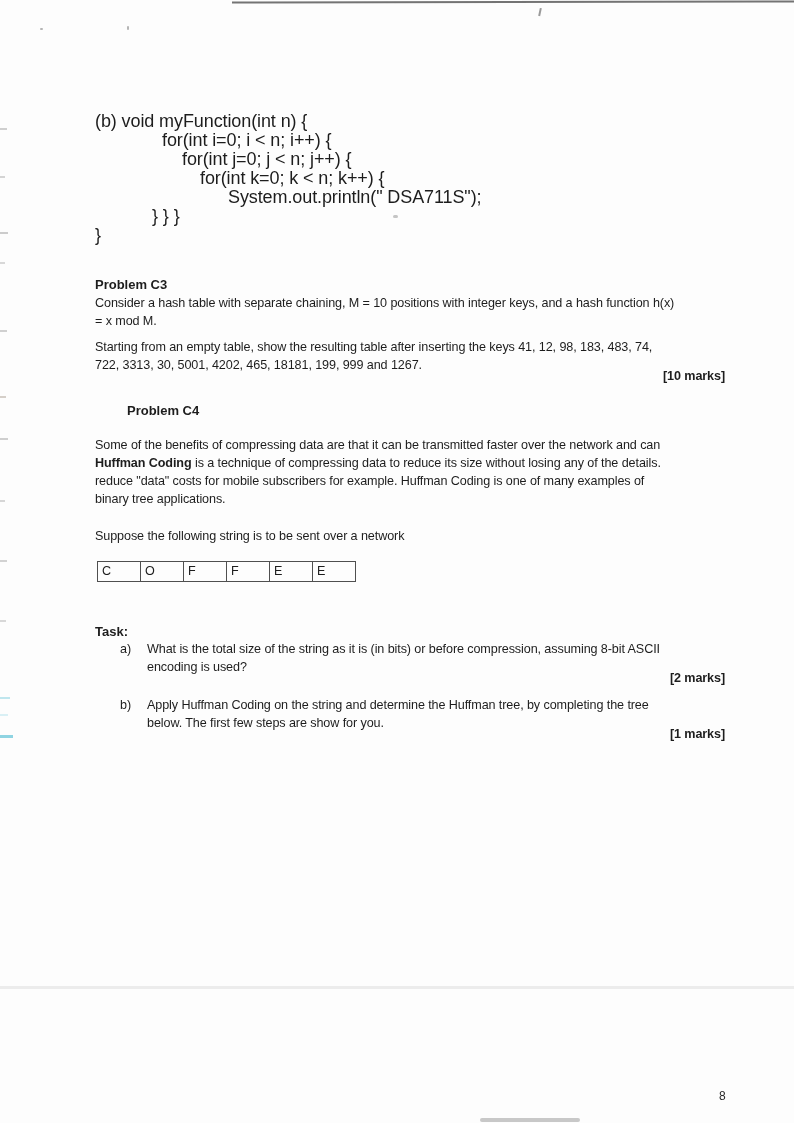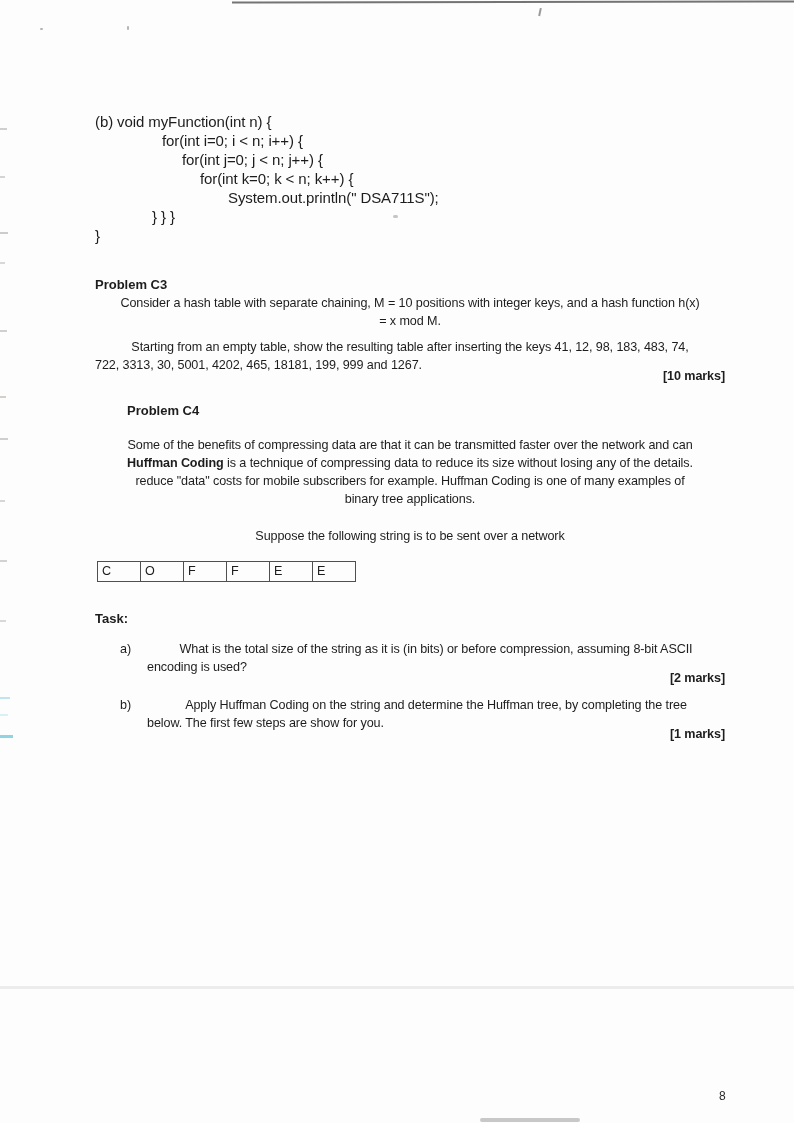--- a/index.html
+++ b/index.html
@@ -6,22 +6,22 @@
   .page{
     position:relative;
     width:794px;height:1123px;
     background:#fdfdfd;
     font-family:"Liberation Sans",sans-serif;
     color:#1d1d1d;
     overflow:hidden;
     margin:0 auto;
   }
   .block{position:absolute;left:95px;width:630px;}
-  .line{white-space:nowrap;font-size:12.6px;line-height:18px;letter-spacing:-0.1px;text-align:center;}
-  .codeline{white-space:nowrap;font-size:15px;line-height:19px;letter-spacing:-0.1px;}
+  .line{white-space:nowrap;font-size:12.6px;line-height:18px;letter-spacing:-0.1px;}
+  .codeline{white-space:nowrap;font-size:18px;line-height:19px;letter-spacing:-0.1px;}
   .bold{font-weight:bold;}
   .heading{font-weight:bold;font-size:13px;line-height:18px;}
   .marksrow{display:flex;justify-content:space-between;gap:10px;}
   .marks{font-weight:bold;margin-top:11px;}
   
   .ind0{padding-left:0;}
   .ind1{padding-left:67px;}
   .ind2{padding-left:87px;}
   .ind3{padding-left:105px;}
   .ind4{padding-left:133px;}
@@ -107,21 +107,21 @@
 
   <div class="strtable">
     <div class="strcell">C</div>
     <div class="strcell">O</div>
     <div class="strcell">F</div>
     <div class="strcell">F</div>
     <div class="strcell">E</div>
     <div class="strcell">E</div>
   </div>
 
-  <div class="block heading" style="top:610px;">Task:</div>
+  <div class="block heading" style="top:623px;">Task:</div>
 
   <div class="block" style="top:640px;">
     <span class="task-label">a)</span>
     <div class="task-body">
       <div class="line">What is the total size of the string as it is (in bits) or before compression, assuming 8-bit ASCII</div>
       <div class="line marksrow">
         <span>encoding is used?</span>
         <span class="marks">[2 marks]</span>
       </div>
     </div>

